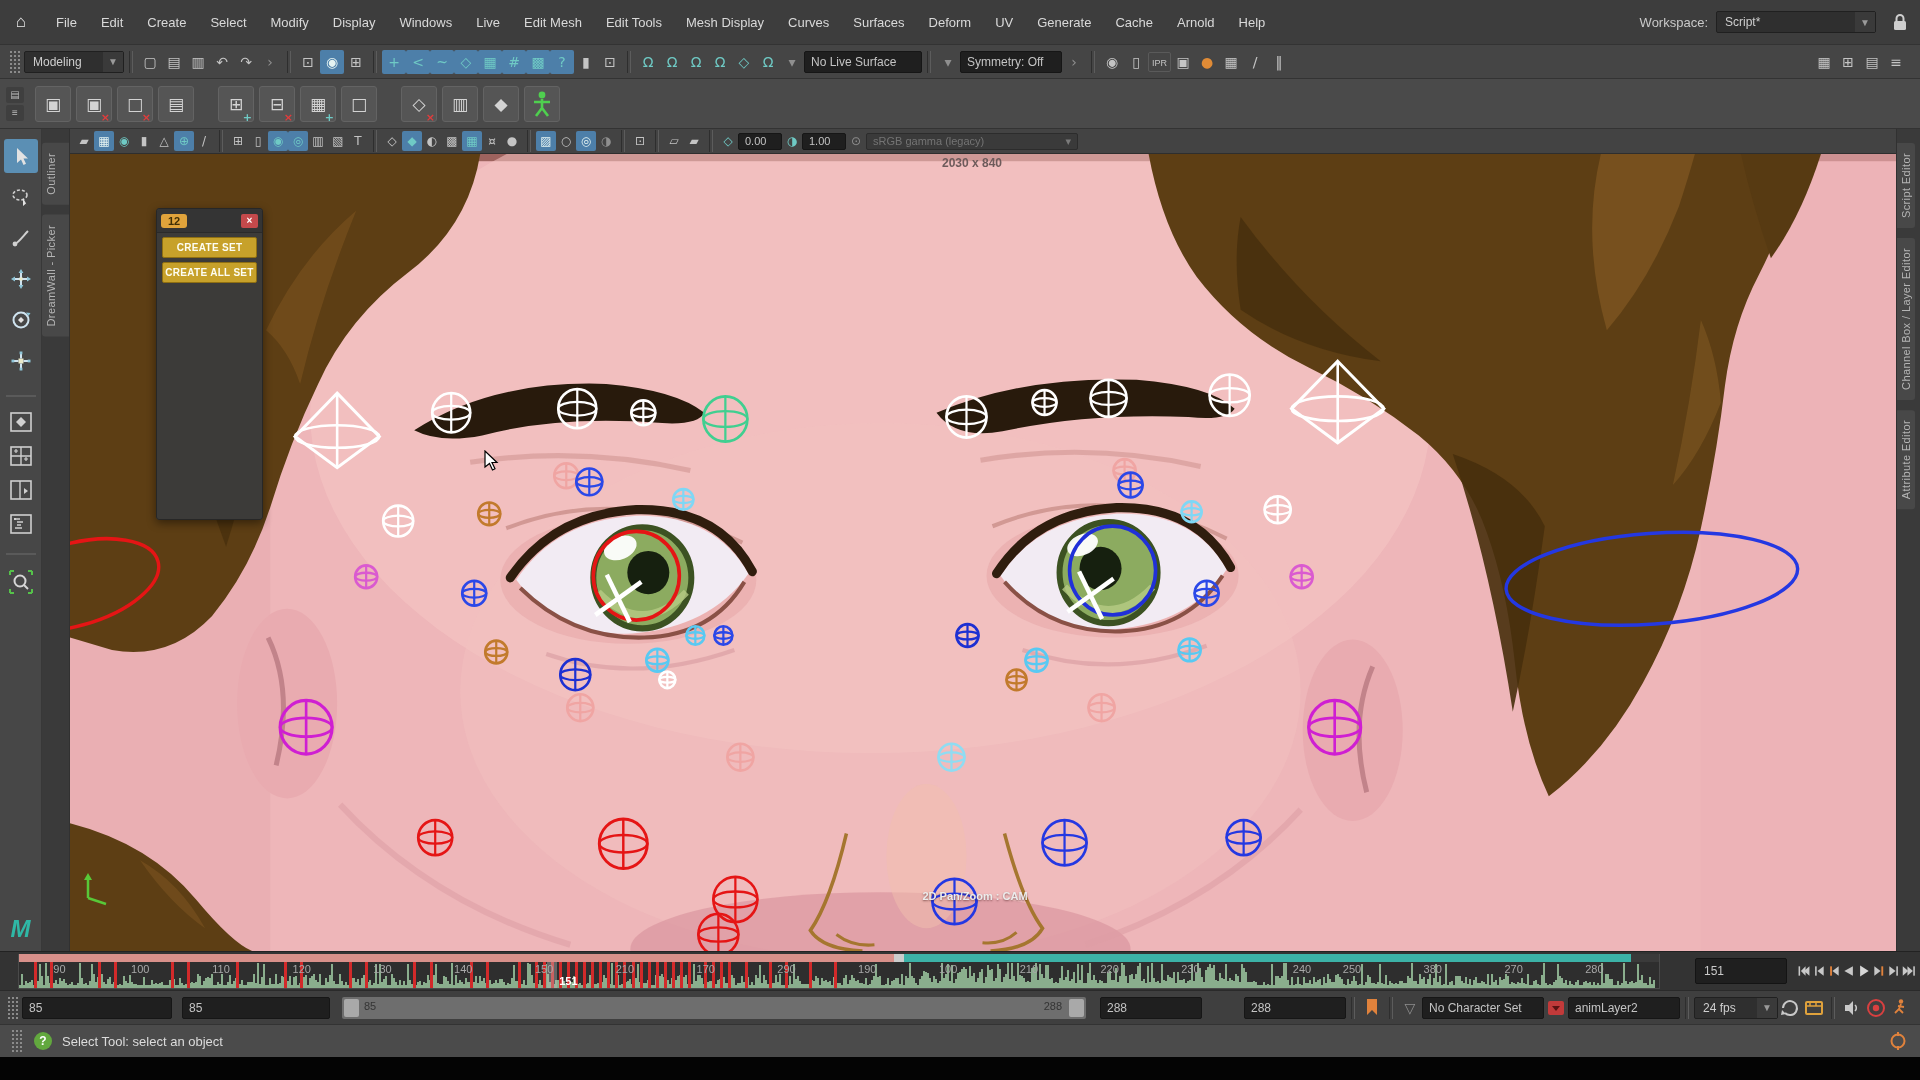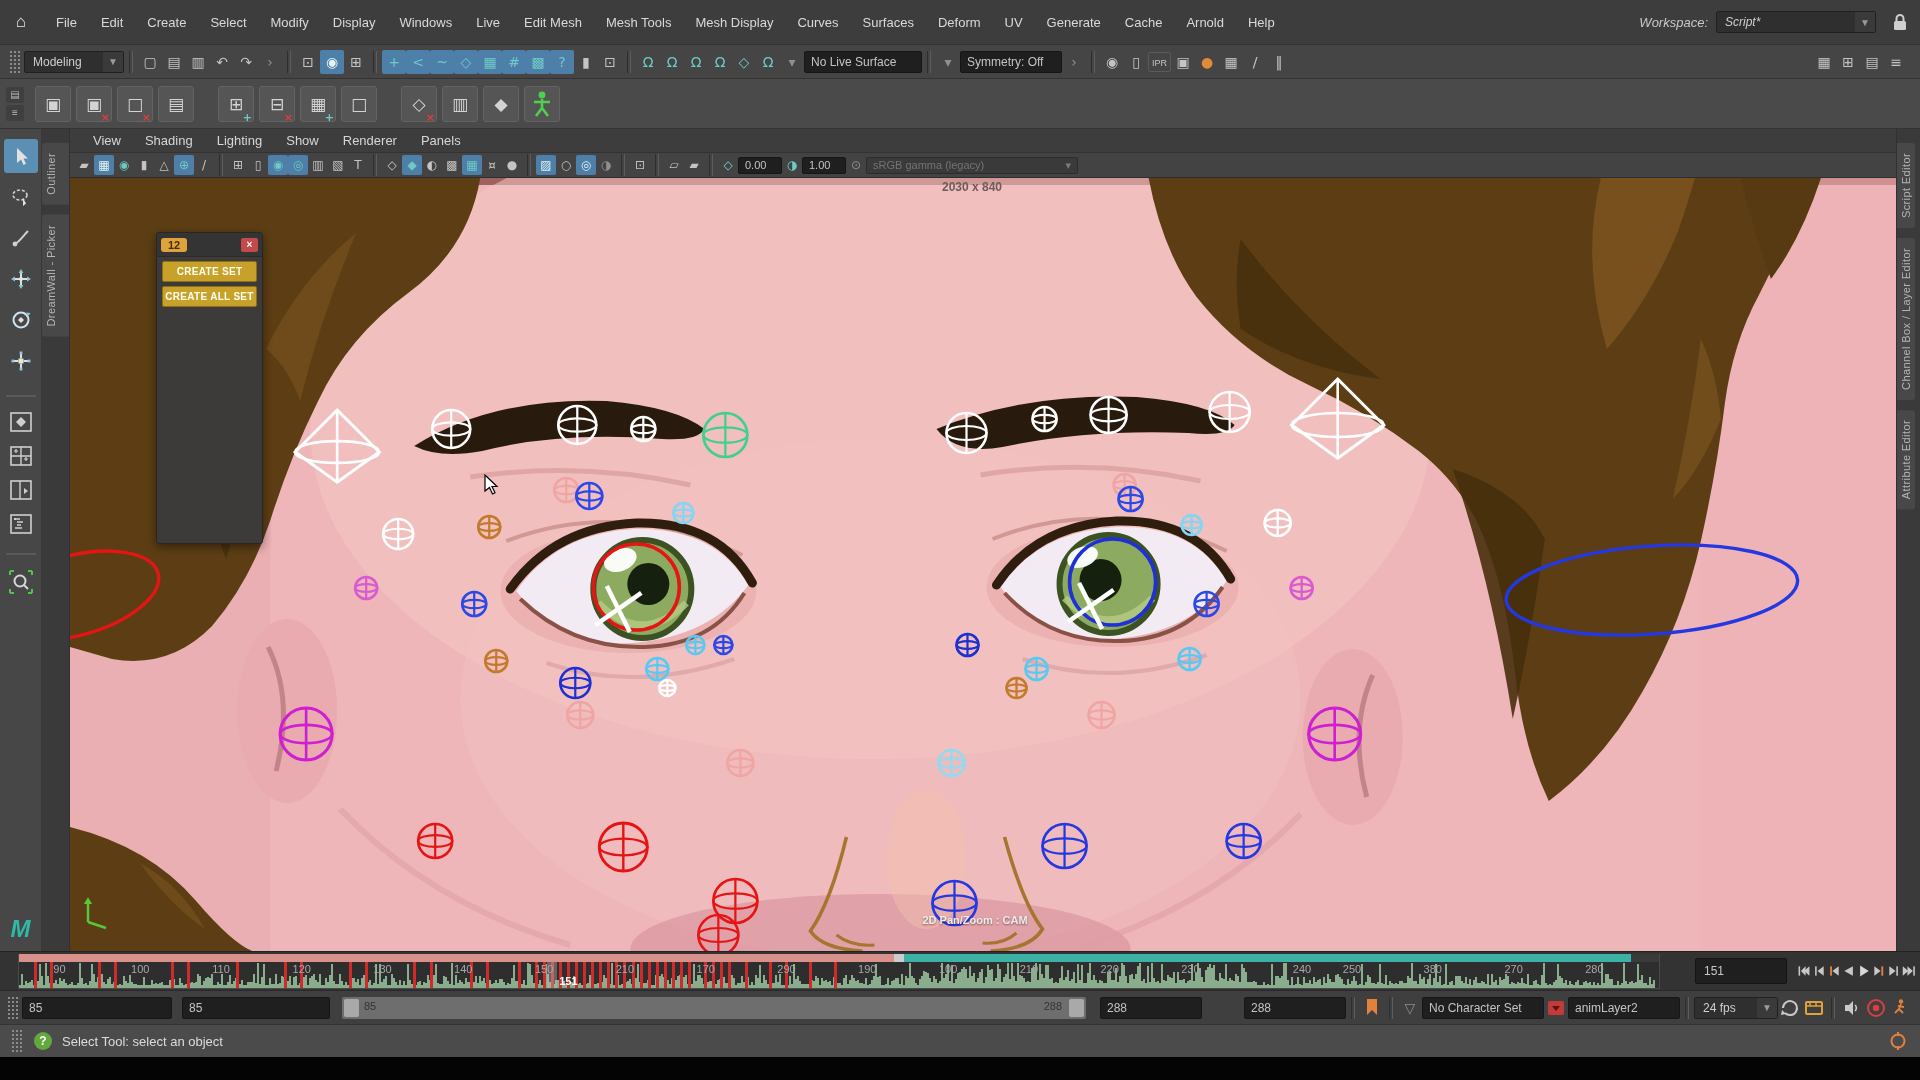--- a/index.html
+++ b/index.html
@@ -5,21 +5,21 @@
   * { margin:0; padding:0; box-sizing:border-box; }
   html,body { width:1920px; height:1080px; overflow:hidden; background:#000;
     font-family:"Liberation Sans","DejaVu Sans",sans-serif; }
   #app { position:relative; width:1920px; height:1080px; background:#3d3d3d; display:flex; flex-direction:column; }
 
   
   #menubar { height:45px; background:#3d3d3d; display:flex; align-items:center; padding:0 10px; border-bottom:1px solid #333; }
   #app-icon { width:22px; height:22px; color:#e8e8e8; font-size:17px; text-align:center; line-height:22px; margin-right:14px; }
   #menus-list { display:flex; align-items:center; gap:4px; }
   .menu-item { color:#d9d9d9; font-size:13px; padding:4px 10px; border-radius:2px; white-space:nowrap; }
-  #workspace-box { margin-left:auto; display:flex; align-items:center; gap:8px;font-style:italic; }
+  #workspace-box { margin-left:auto; display:flex; align-items:center; gap:8px; }
   #workspace-label { color:#c9c9c9; font-size:13px; }
   .selectbox { background:#2f2f2f; border:1px solid #202020; border-radius:2px; height:22px; display:flex; align-items:center; color:#cfcfcf; font-size:12px; padding-left:8px; justify-content:space-between; }
   .selectbox .arr { width:20px; height:100%; display:flex; align-items:center; justify-content:center; color:#9a9a9a; font-size:10px; background:#3a3a3a; margin-left:6px; }
   #workspace-select { width:160px; }
   #workspace-lock { width:20px; height:20px; margin-left:6px; color:#cfcfcf; }
 
   
   .iconrow { display:flex; align-items:center; }
   .icon { width:24px; height:24px; line-height:24px; text-align:center; color:#c4c4c4; font-size:14px; font-family:"DejaVu Sans",sans-serif; border-radius:2px; flex:0 0 auto; }
   .icon.act { background:#4d7fa9; color:#e4f3f2; }
@@ -118,21 +118,21 @@
     <nav id="menus-list">
         <span class="menu-item">File</span>
         <span class="menu-item">Edit</span>
         <span class="menu-item">Create</span>
         <span class="menu-item">Select</span>
         <span class="menu-item">Modify</span>
         <span class="menu-item">Display</span>
         <span class="menu-item">Windows</span>
         <span class="menu-item">Live</span>
         <span class="menu-item">Edit Mesh</span>
-        <span class="menu-item">Mesh Tools</span>
+        <span class="menu-item">Edit Tools</span>
         <span class="menu-item">Mesh Display</span>
         <span class="menu-item">Curves</span>
         <span class="menu-item">Surfaces</span>
         <span class="menu-item">Deform</span>
         <span class="menu-item">UV</span>
         <span class="menu-item">Generate</span>
         <span class="menu-item">Cache</span>
         <span class="menu-item">Arnold</span>
         <span class="menu-item">Help</span>
       </nav>
@@ -321,28 +321,20 @@
       </div>
       <div id="maya-logo">M</div>
     </div>
 
     <div id="lefttabs" class="tabstrip">
         <div class="vtab">Outliner</div>
         <div class="vtab">DreamWall - Picker</div>
       </div>
 
     <div id="viewport">
-      <div id="panelmenus">
-          <span class="pmenu">View</span>
-          <span class="pmenu">Shading</span>
-          <span class="pmenu">Lighting</span>
-          <span class="pmenu">Show</span>
-          <span class="pmenu">Renderer</span>
-          <span class="pmenu">Panels</span>
-        </div>
       <div id="vpicons" class="iconrow">
           <span class="icon">▰</span>
           <span class="icon act">▦</span>
           <span class="icon teal">◉</span>
           <span class="icon">▮</span>
           <span class="icon">△</span>
           <span class="icon act teal">⊕</span>
           <span class="icon">/</span>
           <div class="sep"></div>
           <span class="icon">⊞</span>

